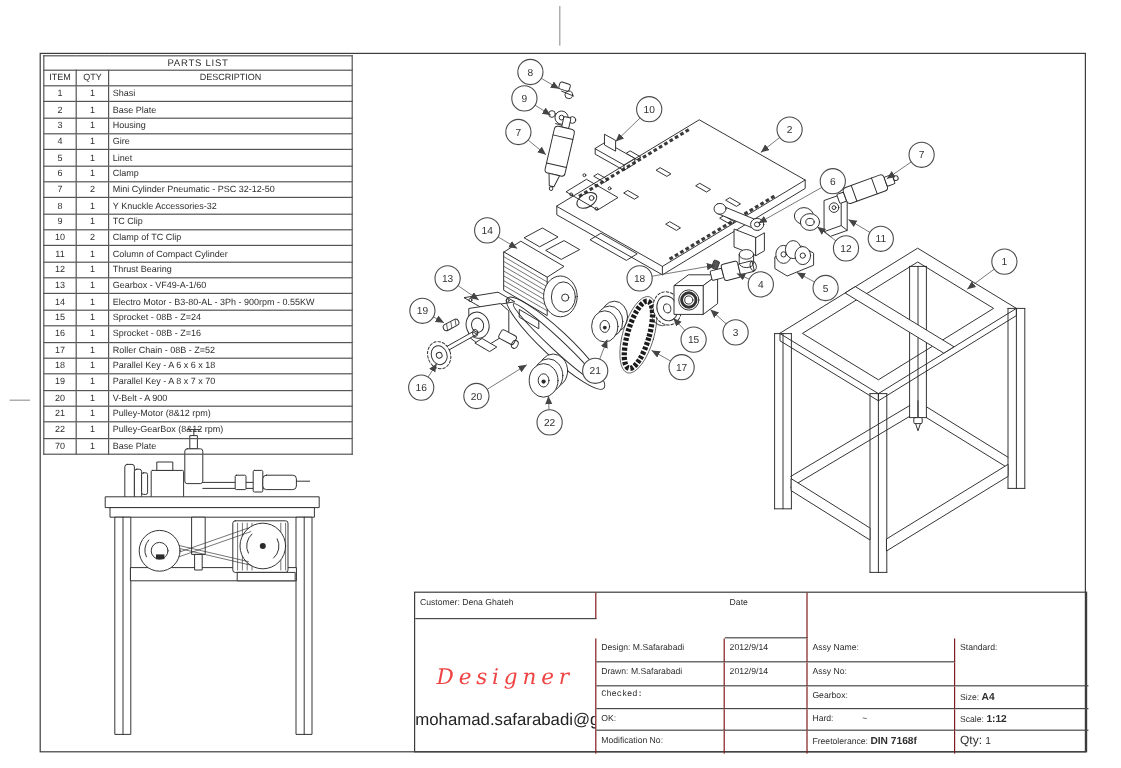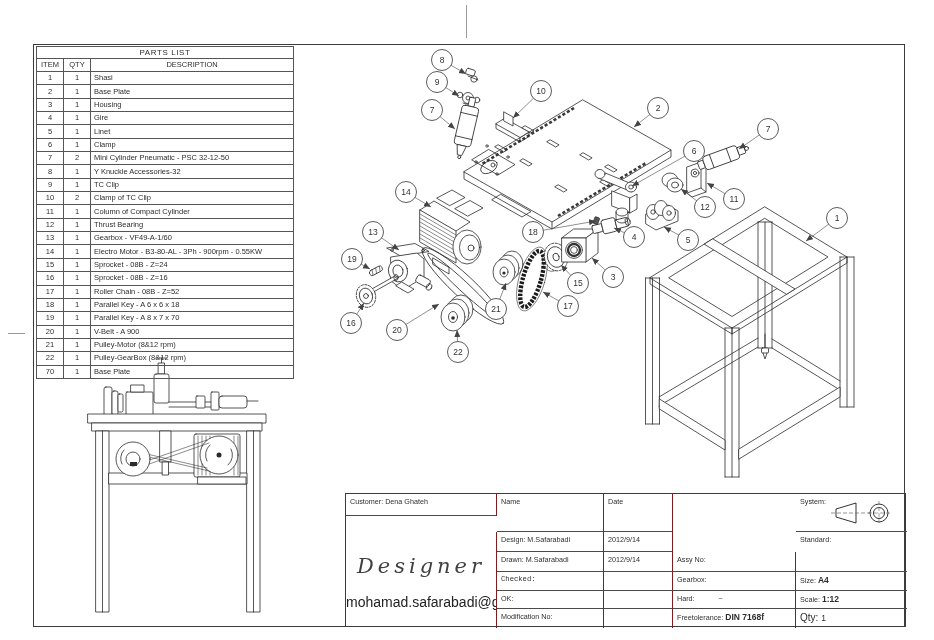--- a/index.html
+++ b/index.html
@@ -34,22 +34,22 @@
   .leader{stroke:#555;stroke-width:.65;fill:none;}
   .balloon{fill:#fff;stroke:#4a4a4a;stroke-width:.9;}
   .balloon-num{font:8.5px "Liberation Sans",sans-serif;fill:#333;text-anchor:middle;}
 
   
   .title-block{position:absolute;left:345px;top:493px;width:561px;height:134px;
         border:1.5px solid #3c3c3c;box-sizing:border-box;font-size:7.2px;}
   .tb-cell{position:absolute;box-sizing:border-box;border-right:1px solid #7f1d1d;
         border-bottom:1px solid #4a4a4a;padding:3px 4px;overflow:hidden;white-space:nowrap;}
   .tb-noright{border-right:none;} .tb-nobottom{border-bottom:none;}
-  .brand{font-family:"DejaVu Serif",serif;font-style:italic;font-size:21px;
-        letter-spacing:4px;text-align:center;margin-top:22px;color:#404040;}
+  .brand{font-family:"DejaVu Serif",serif;font-style:italic;font-size:18px;
+        letter-spacing:4px;text-align:center;margin-top:22px;color:#ef4444;}
   .email{font-size:14px;text-align:center;margin-top:16px;color:#222;}
   .qty-cell{font-size:10px;}
   .val-b{font-weight:bold;font-size:8.5px;}
 </style>
 </head>
 <body>
 
 <div class="page">
   <div class="tick-top"></div>
   <div class="tick-left"></div>
@@ -479,55 +479,45 @@
       </tbody>
   </table>
 
   <div class="title-block">
     <div class="tb-cell" style="left:0;top:0;width:151px;height:22px;">Customer: Dena Ghateh</div>
     <div class="tb-cell tb-nobottom" style="left:0;top:38px;width:151px;height:96px;padding:0;">
       <div class="brand">Designer</div>
       <div class="email">mohamad.safarabadi@gmail.com</div>
     </div>
 
-    <div class="tb-cell" style="left:151px;top:0;width:107px;height:38px;">Name</div>
     <div class="tb-cell" style="left:258px;top:0;width:69px;height:38px;">Date</div>
 
     <div class="tb-cell" style="left:151px;top:38px;width:107px;height:20px;">Design:  M.Safarabadi</div>
     <div class="tb-cell" style="left:258px;top:38px;width:69px;height:20px;">2012/9/14</div>
     <div class="tb-cell" style="left:151px;top:58px;width:107px;height:20px;">Drawn:  M.Safarabadi</div>
     <div class="tb-cell" style="left:258px;top:58px;width:69px;height:20px;">2012/9/14</div>
     <div class="tb-cell" style="left:151px;top:78px;width:107px;height:19px;font-family:Liberation Mono, monospace;">Checked:</div>
     <div class="tb-cell" style="left:258px;top:78px;width:69px;height:19px;"></div>
     <div class="tb-cell" style="left:151px;top:97px;width:107px;height:18px;">OK:</div>
     <div class="tb-cell" style="left:258px;top:97px;width:69px;height:18px;"></div>
     <div class="tb-cell tb-nobottom" style="left:151px;top:115px;width:107px;height:19px;">Modification No:</div>
     <div class="tb-cell tb-nobottom" style="left:258px;top:115px;width:69px;height:19px;"></div>
 
+    <div class="tb-cell" style="left:327px;top:38px;width:123px;height:20px;">Assy Name:</div>
     <div class="tb-cell" style="left:327px;top:58px;width:123px;height:20px;">Assy No:</div>
     <div class="tb-cell" style="left:327px;top:78px;width:123px;height:19px;">Gearbox:</div>
     <div class="tb-cell" style="left:327px;top:97px;width:123px;height:18px;">
       <span>Hard:</span>
       <span style="margin-left:22px;">~</span>
     </div>
     <div class="tb-cell tb-nobottom" style="left:327px;top:115px;width:123px;height:19px;">
       <span>Freetolerance:</span>
       <span class="val-b">DIN 7168f</span>
     </div>
 
-    <div class="tb-cell tb-noright" style="left:450px;top:0;width:111px;height:38px;">
-      <span>System:</span>
-      <svg width="62" height="26" viewBox="0 0 62 26" style="position:absolute;left:34px;top:6px;">
-        <path d="M6,9 L26,3 L26,23 L6,17 Z" fill="none" stroke="#333" stroke-width="1"></path>
-        <path d="M1,13 H40" stroke="#666" stroke-width=".7" stroke-dasharray="4,2"></path>
-        <circle cx="49" cy="13" r="9" fill="none" stroke="#333" stroke-width="1"></circle>
-        <circle cx="49" cy="13" r="5.5" fill="none" stroke="#333" stroke-width="1"></circle>
-        <path d="M49,1 V25 M38,13 H60" stroke="#666" stroke-width=".6" stroke-dasharray="4,2"></path>
-      </svg>
-    </div>
     <div class="tb-cell tb-noright" style="left:450px;top:38px;width:111px;height:40px;">Standard:</div>
     <div class="tb-cell tb-noright" style="left:450px;top:78px;width:111px;height:19px;">
       <span>Size:</span>
       <span class="val-b">A4</span>
     </div>
     <div class="tb-cell tb-noright" style="left:450px;top:97px;width:111px;height:18px;">
       <span>Scale:</span>
       <span class="val-b">1:12</span>
     </div>
     <div class="tb-cell tb-noright tb-nobottom qty-cell" style="left:450px;top:115px;width:111px;height:19px;">

